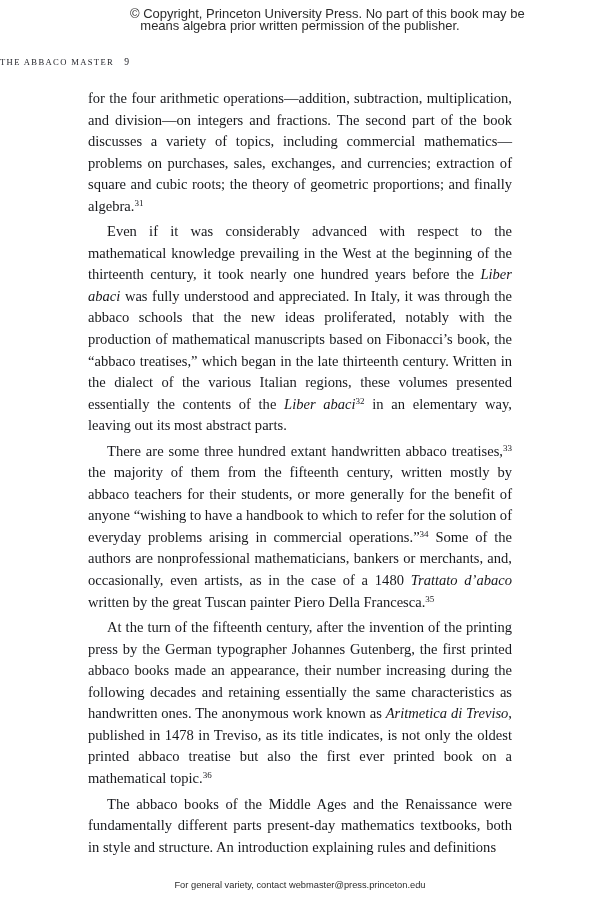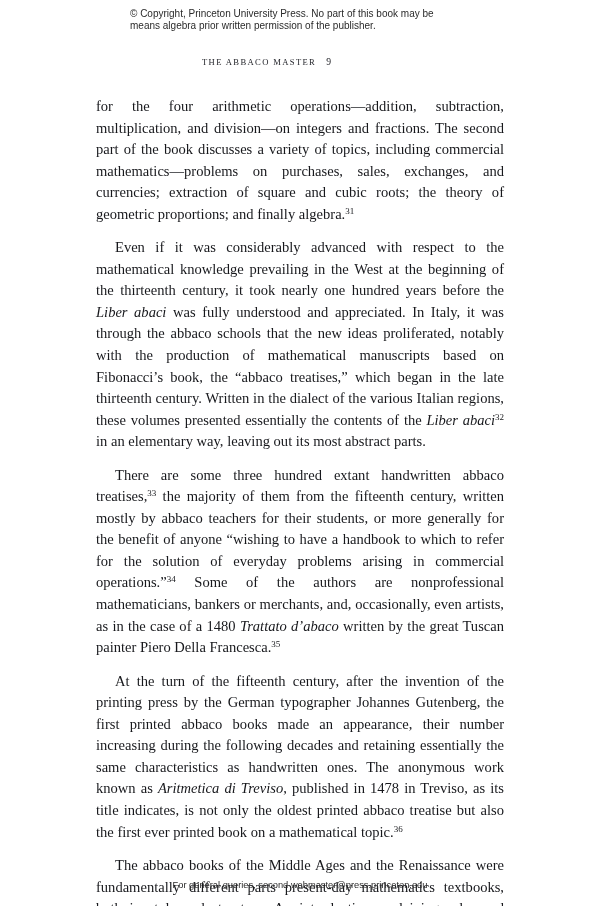--- a/index.html
+++ b/index.html
@@ -16,36 +16,36 @@
     -webkit-font-smoothing: antialiased;
   }
 
   
   .copyright-block {
     position: absolute;
     top: 8px;
     left: 130px;
     width: 340px;
     font-family: "Liberation Sans", "DejaVu Sans", sans-serif;
-    font-size: 10px;
+    font-size: 13px;
     line-height: 11.6px;
     color: #2b2b2b;
+    text-align: center;
   }
   .copyright-block .cline {
     display: block;
     white-space: nowrap;
   }
 
   
   .running-head {
     position: absolute;
     top: 56px;
     left: 0;
     width: 533px;
-    text-align: center;
     font-family: "Liberation Serif", "DejaVu Serif", serif;
     font-size: 8.6px;
     letter-spacing: 1.35px;
     color: #23242a;
   }
   .running-head .rh-title {
     text-transform: uppercase;
   }
   .running-head .rh-folio {
     margin-left: 10px;
@@ -54,21 +54,21 @@
   }
 
   
   .text-column {
     position: absolute;
     top: 84px;
     left: 84px;
     width: 432px;
   }
   .body-par {
-    margin: 12px;
+    margin: 4px;
     font-size: 14.55px;
     line-height: 21.55px;
     text-align: justify;
     text-justify: inter-word;
     hyphens: manual;
     color: #17181c;
     font-family: Liberation Serif, serif;
   }
   .body-par.indent {
     text-indent: 19px;
@@ -108,13 +108,13 @@
 </div>
 
 <div class="text-column" id="body-column">
     <p class="body-par">for the four arithmetic operations—addition, subtraction, multiplication, and division—on integers and fractions. The second part of the book discusses a variety of topics, including commercial mathematics—problems on purchases, sales, exchanges, and currencies; extraction of square and cubic roots; the theory of geometric proportions; and finally algebra.<sup>31</sup></p>
     <p class="body-par indent">Even if it was considerably advanced with respect to the mathematical knowledge prevailing in the West at the beginning of the thirteenth century, it took nearly one hundred years before the <i class="ital">Liber abaci</i> was fully understood and appreciated. In Italy, it was through the abbaco schools that the new ideas proliferated, notably with the production of mathematical manuscripts based on Fibonacci’s book, the “abbaco treatises,” which began in the late thirteenth century. Written in the dialect of the various Italian regions, these volumes presented essentially the contents of the <i class="ital">Liber abaci</i><sup>32</sup> in an elementary way, leaving out its most abstract parts.</p>
     <p class="body-par indent">There are some three hundred extant handwritten abbaco treatises,<sup>33</sup> the majority of them from the fifteenth century, written mostly by abbaco teachers for their students, or more generally for the benefit of anyone “wishing to have a handbook to which to refer for the solution of everyday problems arising in commercial operations.”<sup>34</sup> Some of the authors are nonprofessional mathematicians, bankers or merchants, and, occasionally, even artists, as in the case of a 1480 <i class="ital">Trattato d’abaco</i> written by the great Tuscan painter Piero Della Francesca.<sup>35</sup></p>
     <p class="body-par indent">At the turn of the fifteenth century, after the invention of the printing press by the German typographer Johannes Gutenberg, the first printed abbaco books made an appearance, their number increasing during the following decades and retaining essentially the same characteristics as handwritten ones. The anonymous work known as <i class="ital">Aritmetica di Treviso</i>, published in 1478 in Treviso, as its title indicates, is not only the oldest printed abbaco treatise but also the first ever printed book on a mathematical topic.<sup>36</sup></p>
     <p class="body-par indent">The abbaco books of the Middle Ages and the Renaissance were fundamentally different parts present-day mathematics textbooks, both in style and structure. An introduction explaining rules and definitions</p>
   </div>
 
-<div class="footer-note">For general queries, second webmaster@press.princeton.edu</div>
+<div class="footer-note">For general variety, contact webmaster@press.princeton.edu</div>
 
 </body></html>

